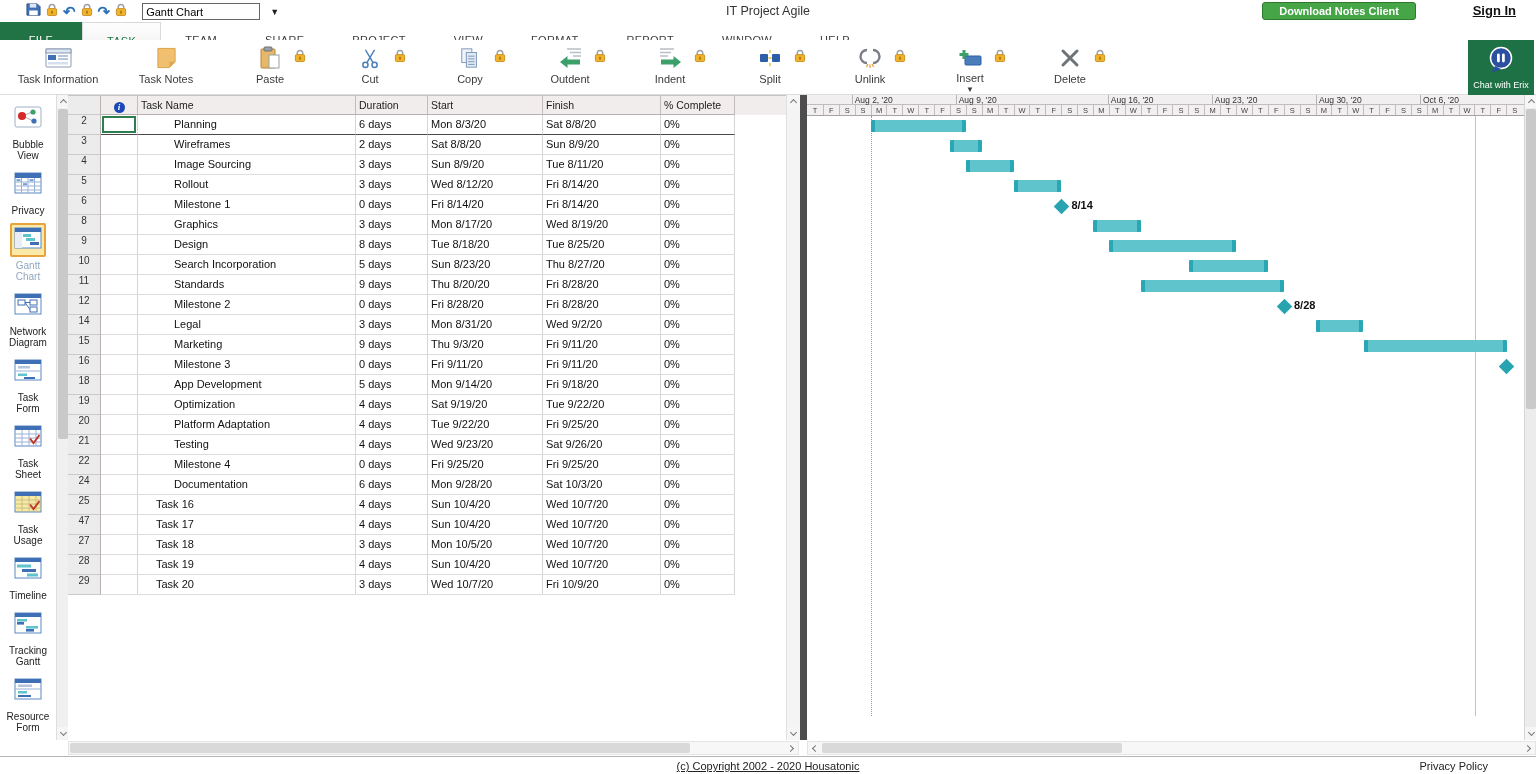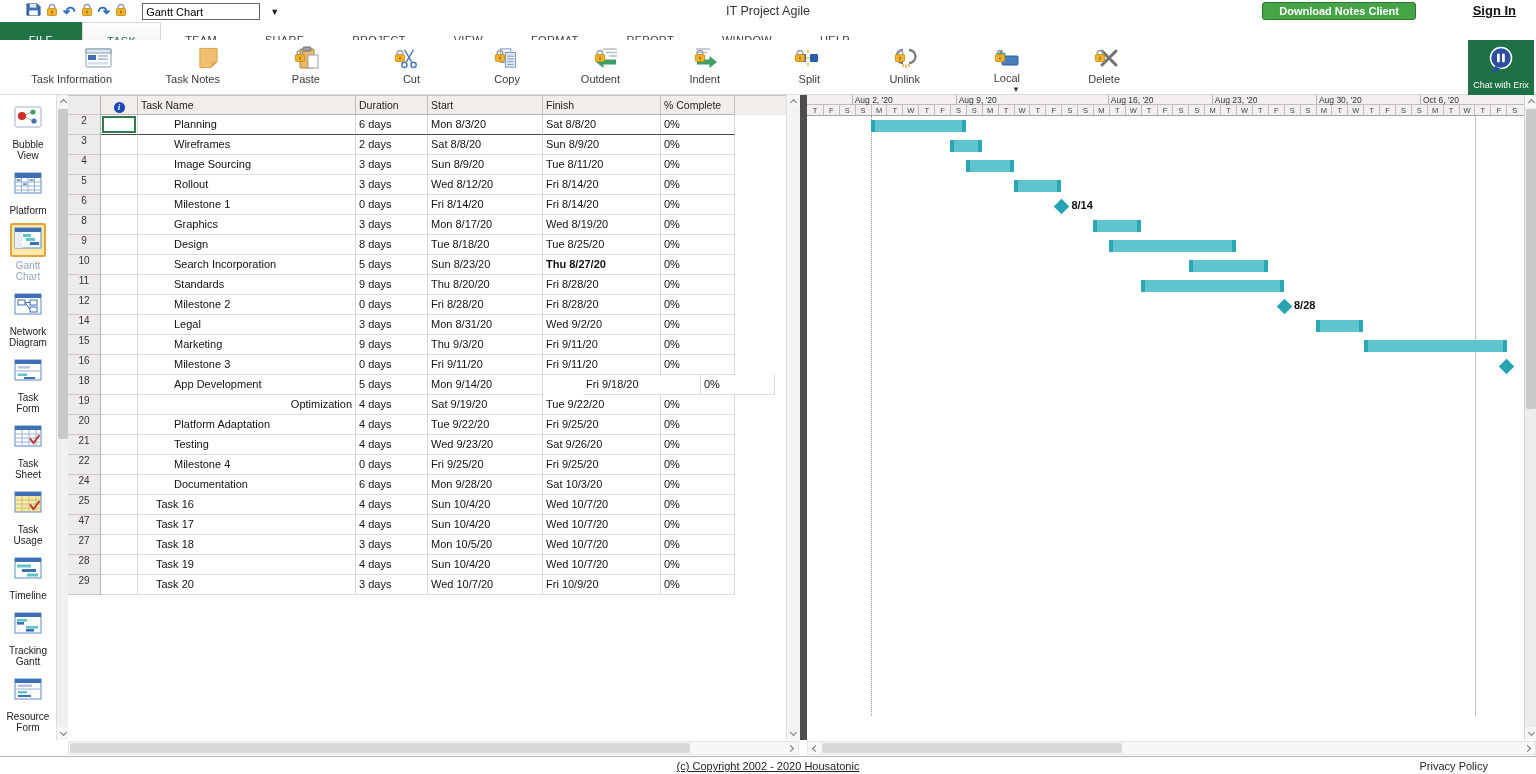--- a/index.html
+++ b/index.html
@@ -20,21 +20,21 @@
 
   
   .menubar { position:absolute; left:0; top:22px; width:100%; height:18px; display:flex; background:#fff; }
   .mtab { padding:18px 24px; font-size:11px; color:#3b3b3b; letter-spacing:.3px; cursor:pointer; display:flex; align-items:center; }
   .mtab.file { background:#217346; color:#fff; min-width:82px; justify-content:center; }
   .mtab.active { background:linear-gradient(#fdfdfd,#efefef); color:#217346; border:1px solid #d9d9d9; border-bottom:none; }
 
   
   .ribbon { position:absolute; left:0; top:40px; width:100%; height:55px; background:#fff; border-bottom:1px solid #d9ded9; }
   .rbar { display:flex; height:100%; padding-left:4px; }
-  .rbtn { position:relative; width:100px; display:flex; flex-direction:column; align-items:flex-end; padding-top:5px; cursor:pointer; }
+  .rbtn { position:relative; width:100px; display:flex; flex-direction:column; align-items:center; padding-top:5px; cursor:pointer; }
   .rbtn.wide { width:108px; }
   .rbtn .ric { height:26px; display:flex; align-items:center; justify-content:center; }
   .rbtn .rlb { font-size:11px; color:#3b3b3b; margin-top:2px; white-space:nowrap; }
   .rbtn .rdd { font-size:8px; color:#3b3b3b; margin-top:1px; }
   .rbtn .rlock { position:absolute; right:14px; top:9px; }
   .chat-tile { position:absolute; right:2px; top:0; width:66px; height:55px; background:#1e7145; color:#fff; display:flex; flex-direction:column; align-items:center; justify-content:center; gap:1px; cursor:pointer; }
   .chat-tile .clb { font-size:9px; white-space:nowrap; }
 
   
   .main { position:absolute; left:0; top:95px; width:1536px; height:645px; }
@@ -274,21 +274,21 @@
               <rect x="5.8" y="8.3" width="1.4" height="3.2" fill="#8a6510"></rect>
             </svg></span>
         </div>
         <div class="rbtn">
           <span class="ric">
             <svg width="26" height="22" viewBox="0 0 26 22">
               <rect x="8" y="9" width="16" height="9" rx="1" fill="#4a7ebb" stroke="#2d5fa8"></rect>
               <path d="M7 3v9M2.5 7.5h9" stroke="#3da06a" stroke-width="3"></path>
             </svg>
           </span>
-          <span class="rlb">Local</span>
+          <span class="rlb">Insert</span>
           <span class="rdd">▼</span>
           <span class="rlock"><svg width="12" height="14" viewBox="0 0 13 15">
               <path d="M3.5 6V4.5a3 3 0 0 1 6 0V6" fill="none" stroke="#9aa0a6" stroke-width="1.6"></path>
               <rect x="1.5" y="6" width="10" height="7.5" rx="1.5" fill="#f2b32c" stroke="#c88f1a"></rect>
               <rect x="5.8" y="8.3" width="1.4" height="3.2" fill="#8a6510"></rect>
             </svg></span>
         </div>
         <div class="rbtn">
           <span class="ric">
             <svg width="22" height="22" viewBox="0 0 22 22">
@@ -328,21 +328,21 @@
         </div>
         <div class="sbitem">
           <span class="sbicon"><svg width="28" height="22" viewBox="0 0 28 22">
               <rect x="1" y="1" width="26" height="20" fill="#fff" stroke="#5b87c5"></rect>
               <rect x="1" y="1" width="26" height="5" fill="#3f6fb5"></rect>
               <path d="M1 10h26M1 14h26M1 18h26M7.5 6v15M14 6v15M20.5 6v15" stroke="#9ab2d6"></path>
               <rect x="2.5" y="7.2" width="4" height="2" fill="#6fa0d8"></rect>
               <rect x="9" y="11.2" width="4" height="2" fill="#6fa0d8"></rect>
               <rect x="15.5" y="7.2" width="4" height="2" fill="#6fa0d8"></rect>
             </svg></span>
-          <span class="sblabel">Platform</span>
+          <span class="sblabel">Privacy</span>
         </div>
         <div class="sbitem active">
           <span class="sbicon"><svg width="28" height="22" viewBox="0 0 28 22">
               <rect x="1" y="1" width="26" height="20" fill="#fff" stroke="#5b87c5"></rect>
               <rect x="1" y="1" width="26" height="4" fill="#3f6fb5"></rect>
               <rect x="1" y="5" width="7" height="16" fill="#e9eef6"></rect>
               <rect x="9" y="7" width="8" height="3" fill="#5fc4cc"></rect>
               <rect x="12" y="11" width="9" height="3" fill="#5fc4cc"></rect>
               <rect x="16" y="15" width="9" height="3" fill="#3f6fb5"></rect>
             </svg></span>
@@ -506,21 +506,21 @@
             <div class="tcell" style="width: 115px;">Tue 8/18/20</div>
             <div class="tcell" style="width: 118px;">Tue 8/25/20</div>
             <div class="tcell" style="width: 74px;">0%</div>
           </div>
           <div class="trow">
             <div class="rownum" style="width: 33px;">10</div>
             <div class="tcell infocell" style="width: 37px;"></div>
             <div class="tcell" style="width: 218px; padding-left: 36px;">Search Incorporation</div>
             <div class="tcell" style="width: 72px;">5 days</div>
             <div class="tcell" style="width: 115px;">Sun 8/23/20</div>
-            <div class="tcell" style="width: 118px; font-weight: bold;">Thu 8/27/20</div>
+            <div class="tcell" style="width: 118px;">Thu 8/27/20</div>
             <div class="tcell" style="width: 74px;">0%</div>
           </div>
           <div class="trow">
             <div class="rownum" style="width: 33px;">11</div>
             <div class="tcell infocell" style="width: 37px;"></div>
             <div class="tcell" style="width: 218px; padding-left: 36px;">Standards</div>
             <div class="tcell" style="width: 72px;">9 days</div>
             <div class="tcell" style="width: 115px;">Thu 8/20/20</div>
             <div class="tcell" style="width: 118px;">Fri 8/28/20</div>
             <div class="tcell" style="width: 74px;">0%</div>
@@ -560,27 +560,27 @@
             <div class="tcell" style="width: 115px;">Fri 9/11/20</div>
             <div class="tcell" style="width: 118px;">Fri 9/11/20</div>
             <div class="tcell" style="width: 74px;">0%</div>
           </div>
           <div class="trow">
             <div class="rownum" style="width: 33px;">18</div>
             <div class="tcell infocell" style="width: 37px;"></div>
             <div class="tcell" style="width: 218px; padding-left: 36px;">App Development</div>
             <div class="tcell" style="width: 72px;">5 days</div>
             <div class="tcell" style="width: 115px;">Mon 9/14/20</div>
-            <div class="tcell" style="width: 118px; margin-left: 40px;">Fri 9/18/20</div>
+            <div class="tcell" style="width: 118px;">Fri 9/18/20</div>
             <div class="tcell" style="width: 74px;">0%</div>
           </div>
           <div class="trow">
             <div class="rownum" style="width: 33px;">19</div>
             <div class="tcell infocell" style="width: 37px;"></div>
-            <div class="tcell" style="width: 218px; padding-left: 36px; text-align: right;">Optimization</div>
+            <div class="tcell" style="width: 218px; padding-left: 36px;">Optimization</div>
             <div class="tcell" style="width: 72px;">4 days</div>
             <div class="tcell" style="width: 115px;">Sat 9/19/20</div>
             <div class="tcell" style="width: 118px;">Tue 9/22/20</div>
             <div class="tcell" style="width: 74px;">0%</div>
           </div>
           <div class="trow">
             <div class="rownum" style="width: 33px;">20</div>
             <div class="tcell infocell" style="width: 37px;"></div>
             <div class="tcell" style="width: 218px; padding-left: 36px;">Platform Adaptation</div>
             <div class="tcell" style="width: 72px;">4 days</div>

